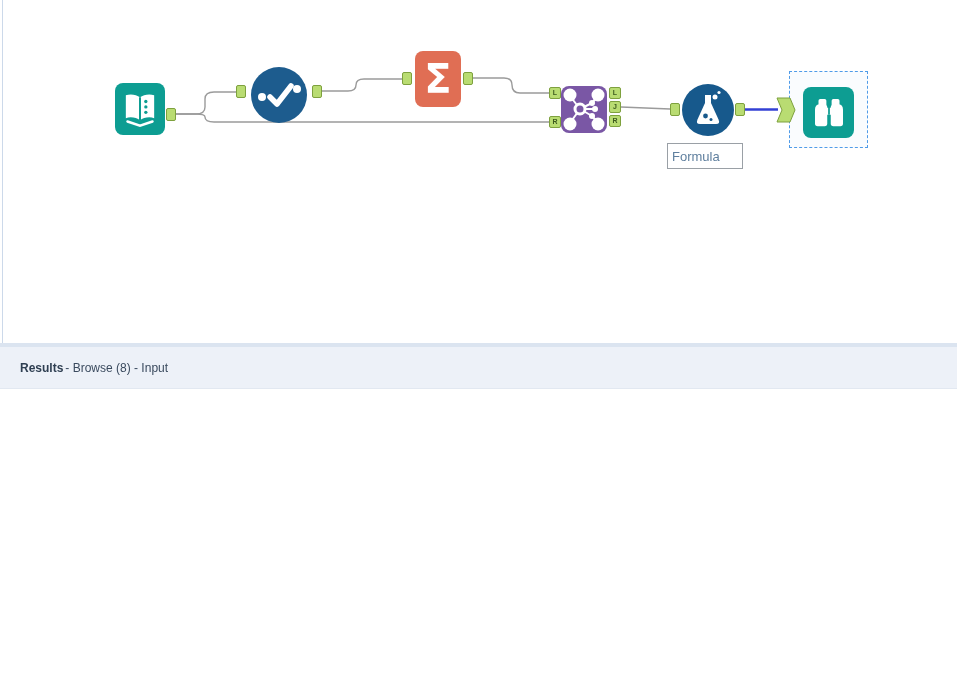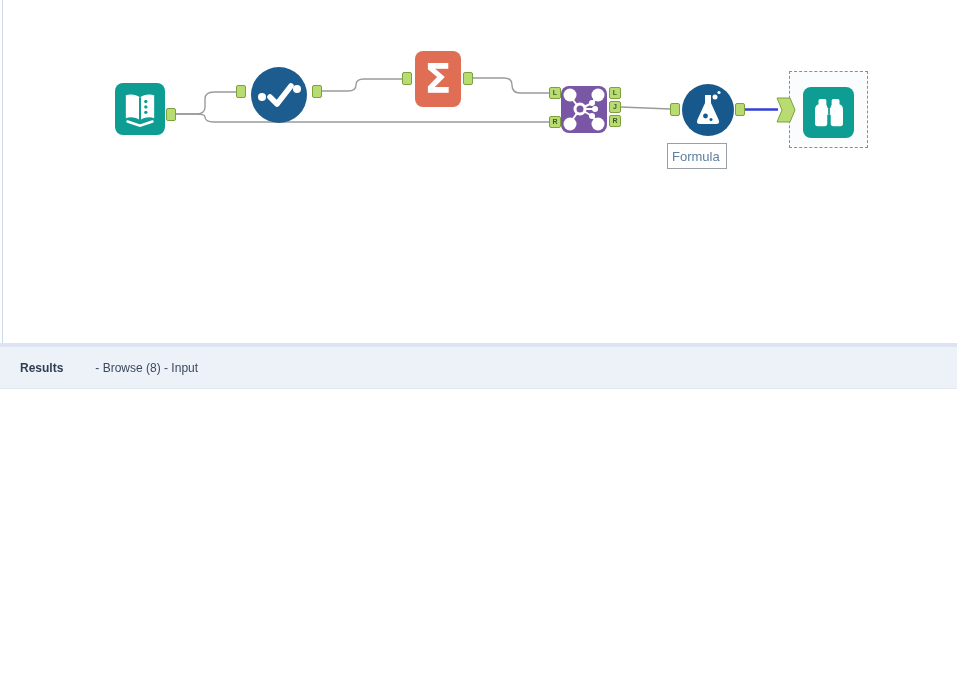--- a/index.html
+++ b/index.html
@@ -8,31 +8,31 @@
 
   
   #canvas{position:absolute;left:0;top:0;width:957px;height:343px;background:#ffffff;}
   #canvas-left-edge{position:absolute;left:2px;top:0;width:1px;height:343px;background:#ccd9ea;}
   #wires{position:absolute;left:0;top:0;}
   .tool{position:absolute;display:flex;align-items:center;justify-content:center;}
   .sq{border-radius:8px;}
   .circle{border-radius:50%;}
   .port{position:absolute;background:#b9dc72;border:1px solid #7ea13e;border-radius:2px;box-sizing:border-box;}
   .port-label{position:absolute;font-size:7px;font-weight:bold;color:#3c5a1e;line-height:12px;width:12px;text-align:center;}
-  #formula-label{position:absolute;left:667px;top:143px;width:60px;height:26px;background:#ffffff;
+  #formula-label{position:absolute;left:667px;top:143px;width:76px;height:26px;background:#ffffff;
      border:1.5px solid #9aa0a6;box-sizing:border-box;font-size:13px;color:#5f7f9e;
      display:flex;align-items:center;padding-left:4px;}
   #browse-selection{position:absolute;left:789px;top:71px;width:79px;height:77px;
      border:1.5px dashed #4f9be8;box-sizing:border-box;background:rgba(235,244,252,0.25);}
 
   
   #panel-divider{position:absolute;left:0;top:343px;width:957px;height:4px;background:#dbe4f0;}
   #results-header{position:absolute;left:0;top:347px;width:957px;height:42px;background:#edf1f8;
       border-bottom:1px solid #e2e8f1;box-sizing:border-box;display:flex;align-items:center;padding-left:20px;
-      font-size:12px;color:#3a4a5e;gap:30px;}
+      font-size:12px;color:#3a4a5e;}
   #results-header b{color:#2f3f52;margin-right:2px;}
   #results-body{position:absolute;left:0;top:389px;width:957px;height:293px;background:#ffffff;}
 </style>
 </head>
 <body>
 
 <div id="root">
 
   <div id="canvas">
     <div id="canvas-left-edge"></div>

